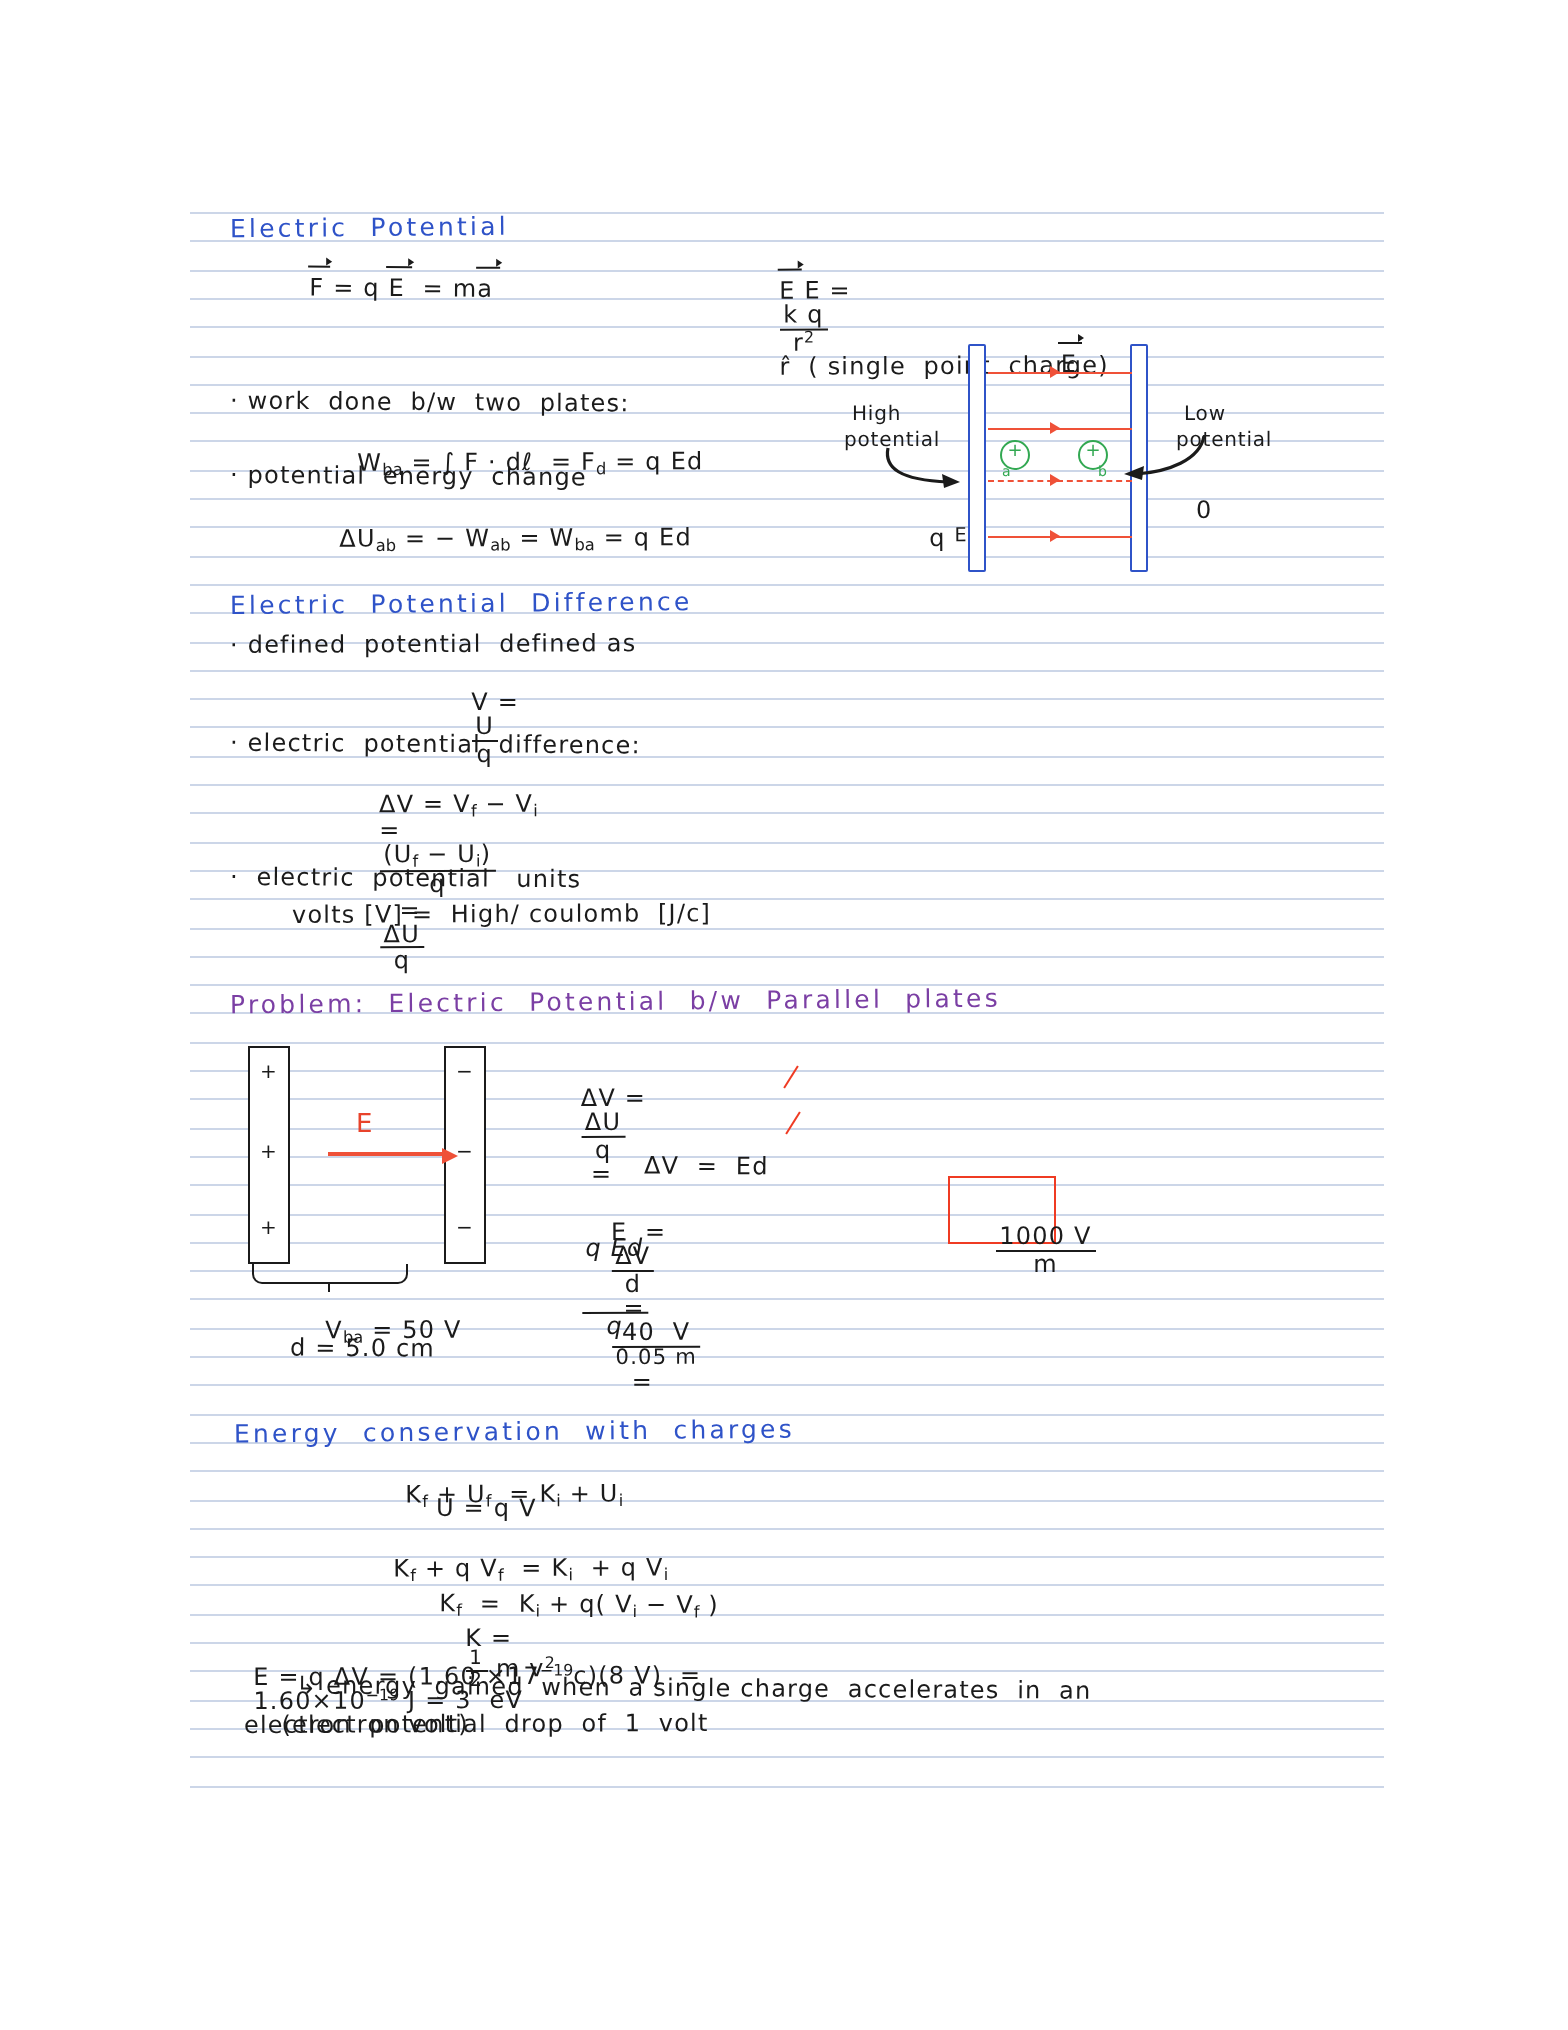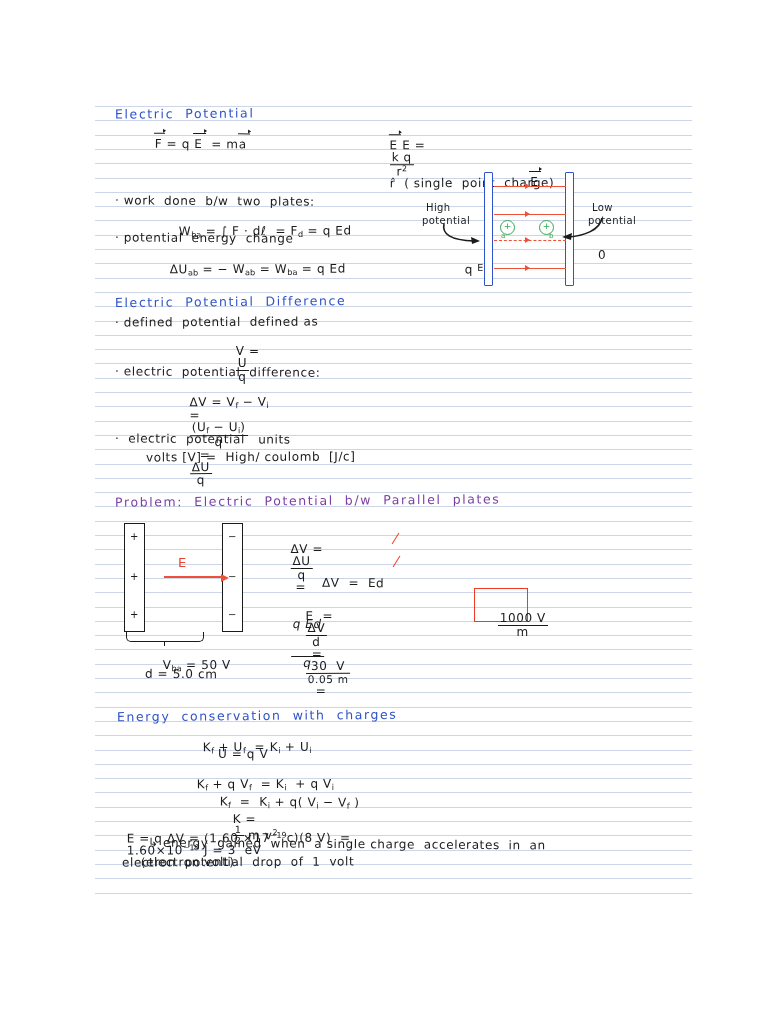--- a/index.html
+++ b/index.html
@@ -276,21 +276,21 @@
   </div>
   <div class="cancel" style="left:389px;top:538px;"></div>
   <div class="cancel" style="left:390px;top:561px;"></div>
 
   <div class="hw body ink-black sk2" style="left:322px;top:577px;">ΔV  =  Ed</div>
 
   <div class="hw body ink-black sk3" style="left:288px;top:598px;">
     <span>E  =</span>
     <span class="frac"><span class="num">ΔV</span><span class="den">d</span></span>
     <span style="padding:0 6px;">=</span>
-    <span class="frac"><span class="num">30  V</span><span class="den" style="font-size:.88em;">0.05 m</span></span>
+    <span class="frac"><span class="num">40  V</span><span class="den" style="font-size:.88em;">0.05 m</span></span>
     <span style="padding:0 10px;">=</span>
   </div>
 
   <div id="ansbox"></div>
   <div class="hw body ink-black" style="left:480px;top:580px;margin-top:20px;">
     <span class="frac"><span class="num">1000 V</span><span class="den">m</span></span>
   </div>
 
   <div class="hw head ink-blue sk1" style="left:117px;top:710px;">Energy  conservation  with  charges</div>
 

